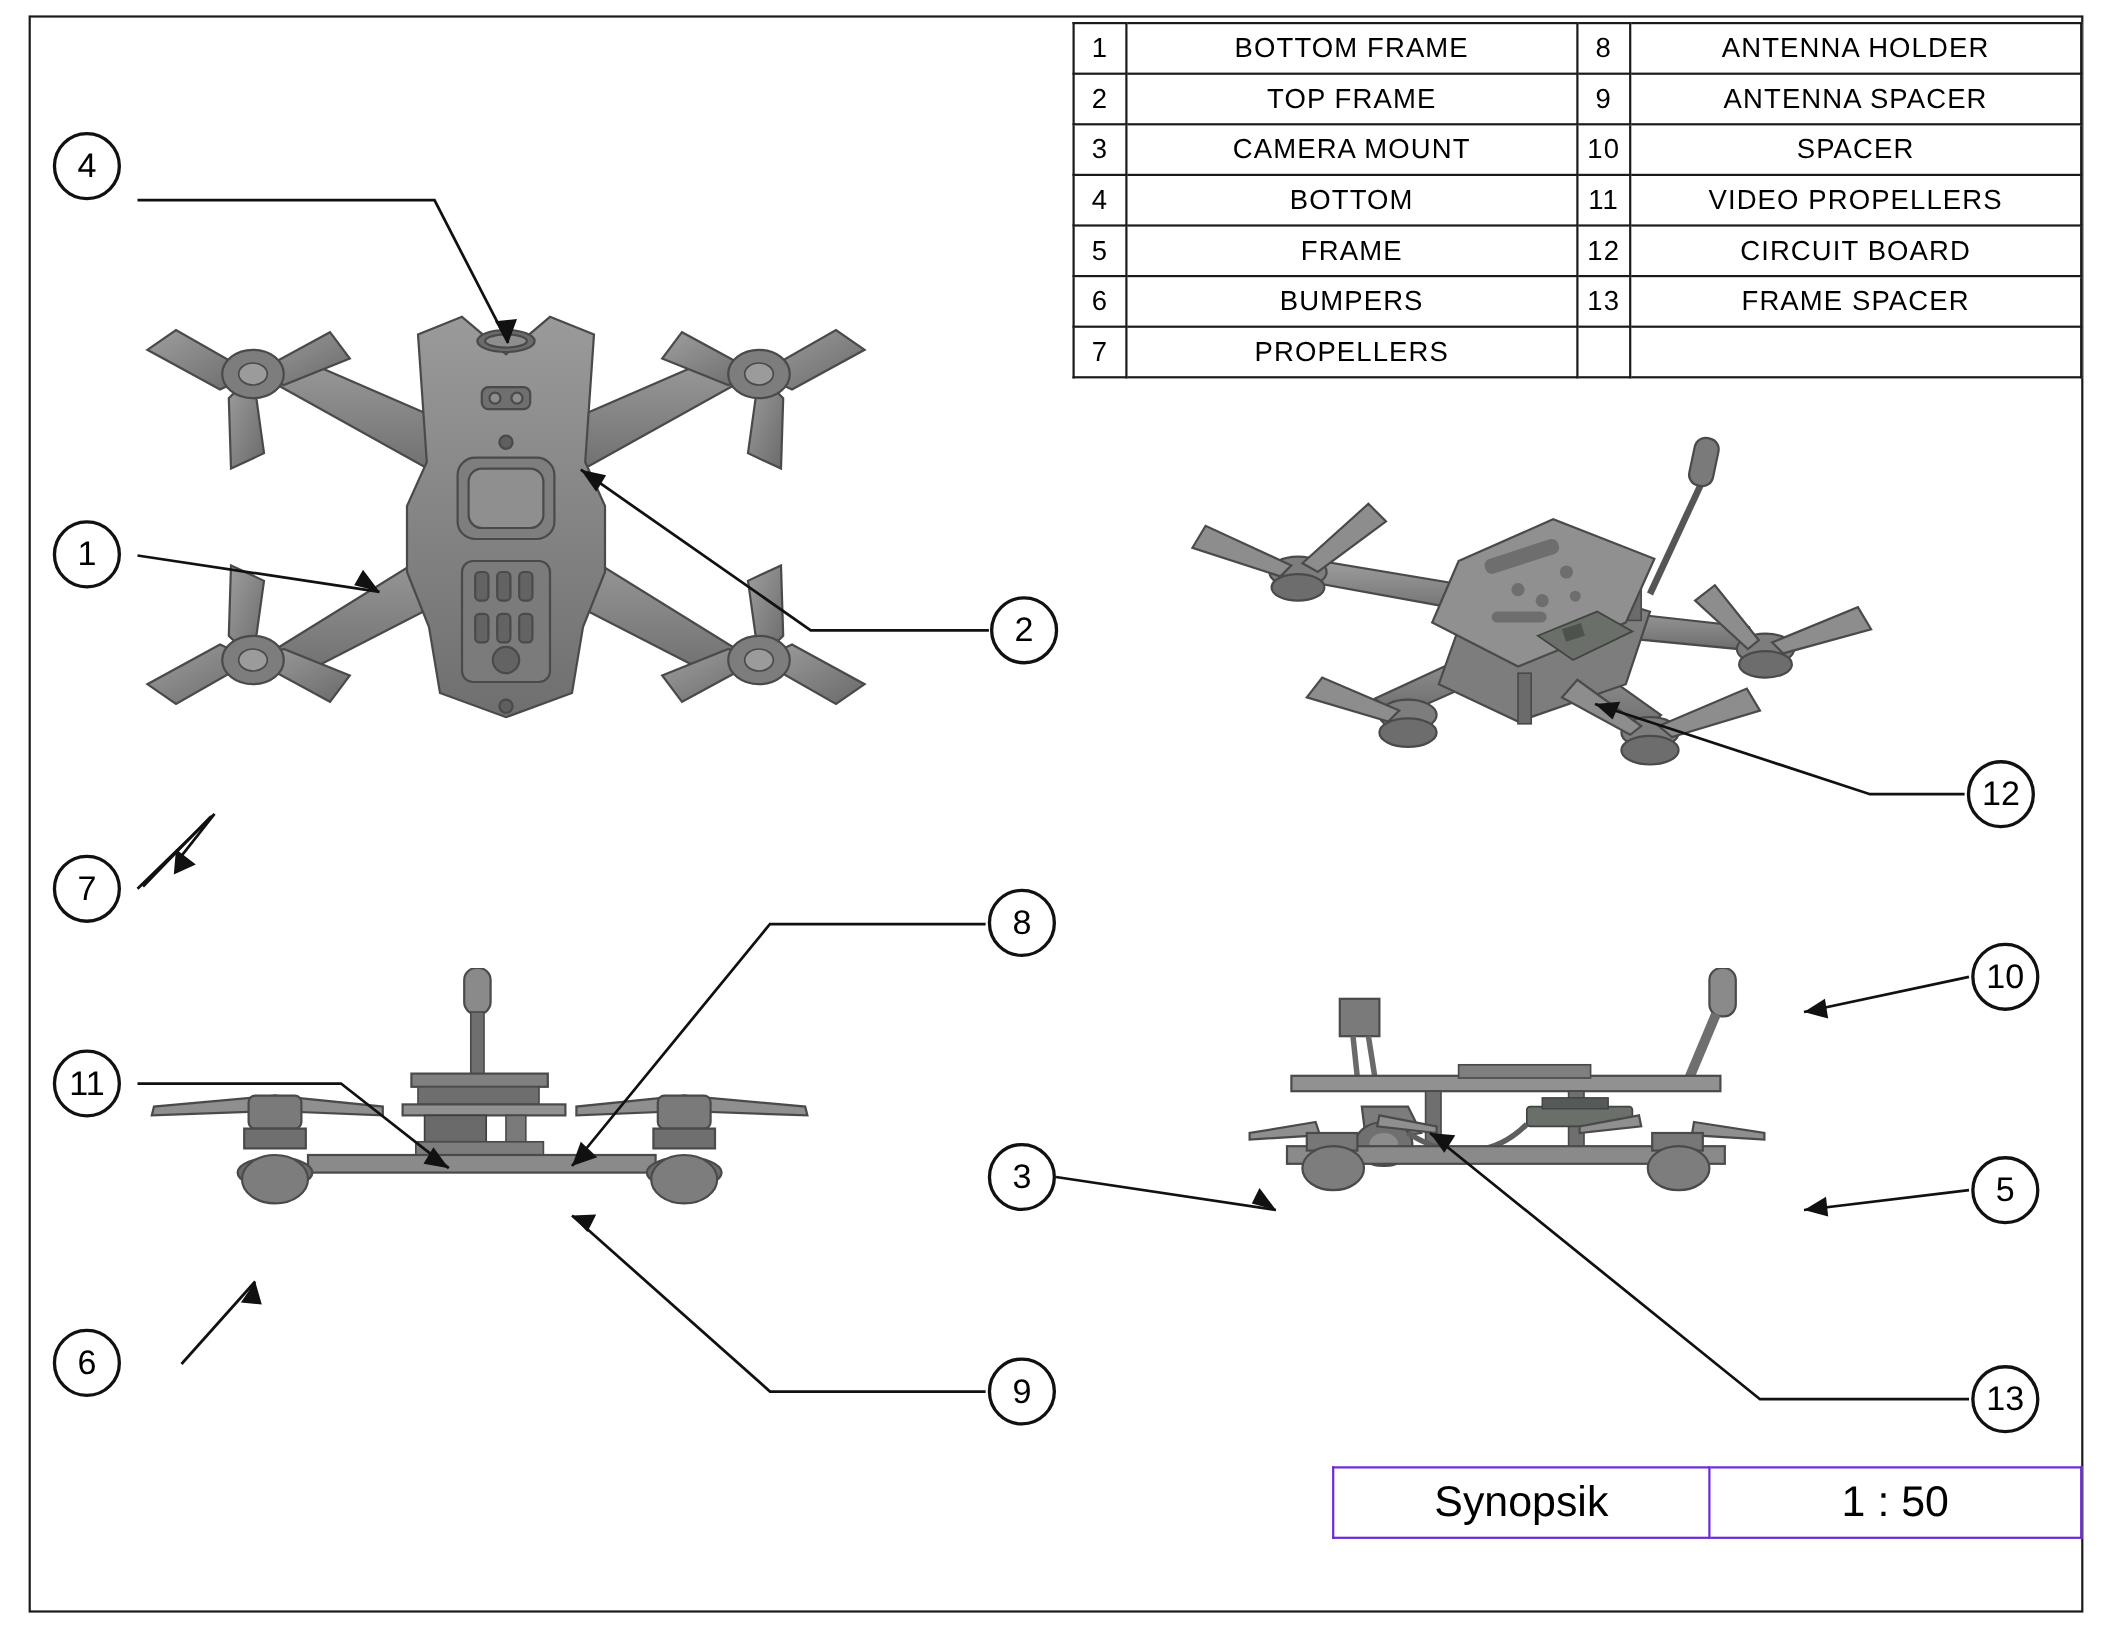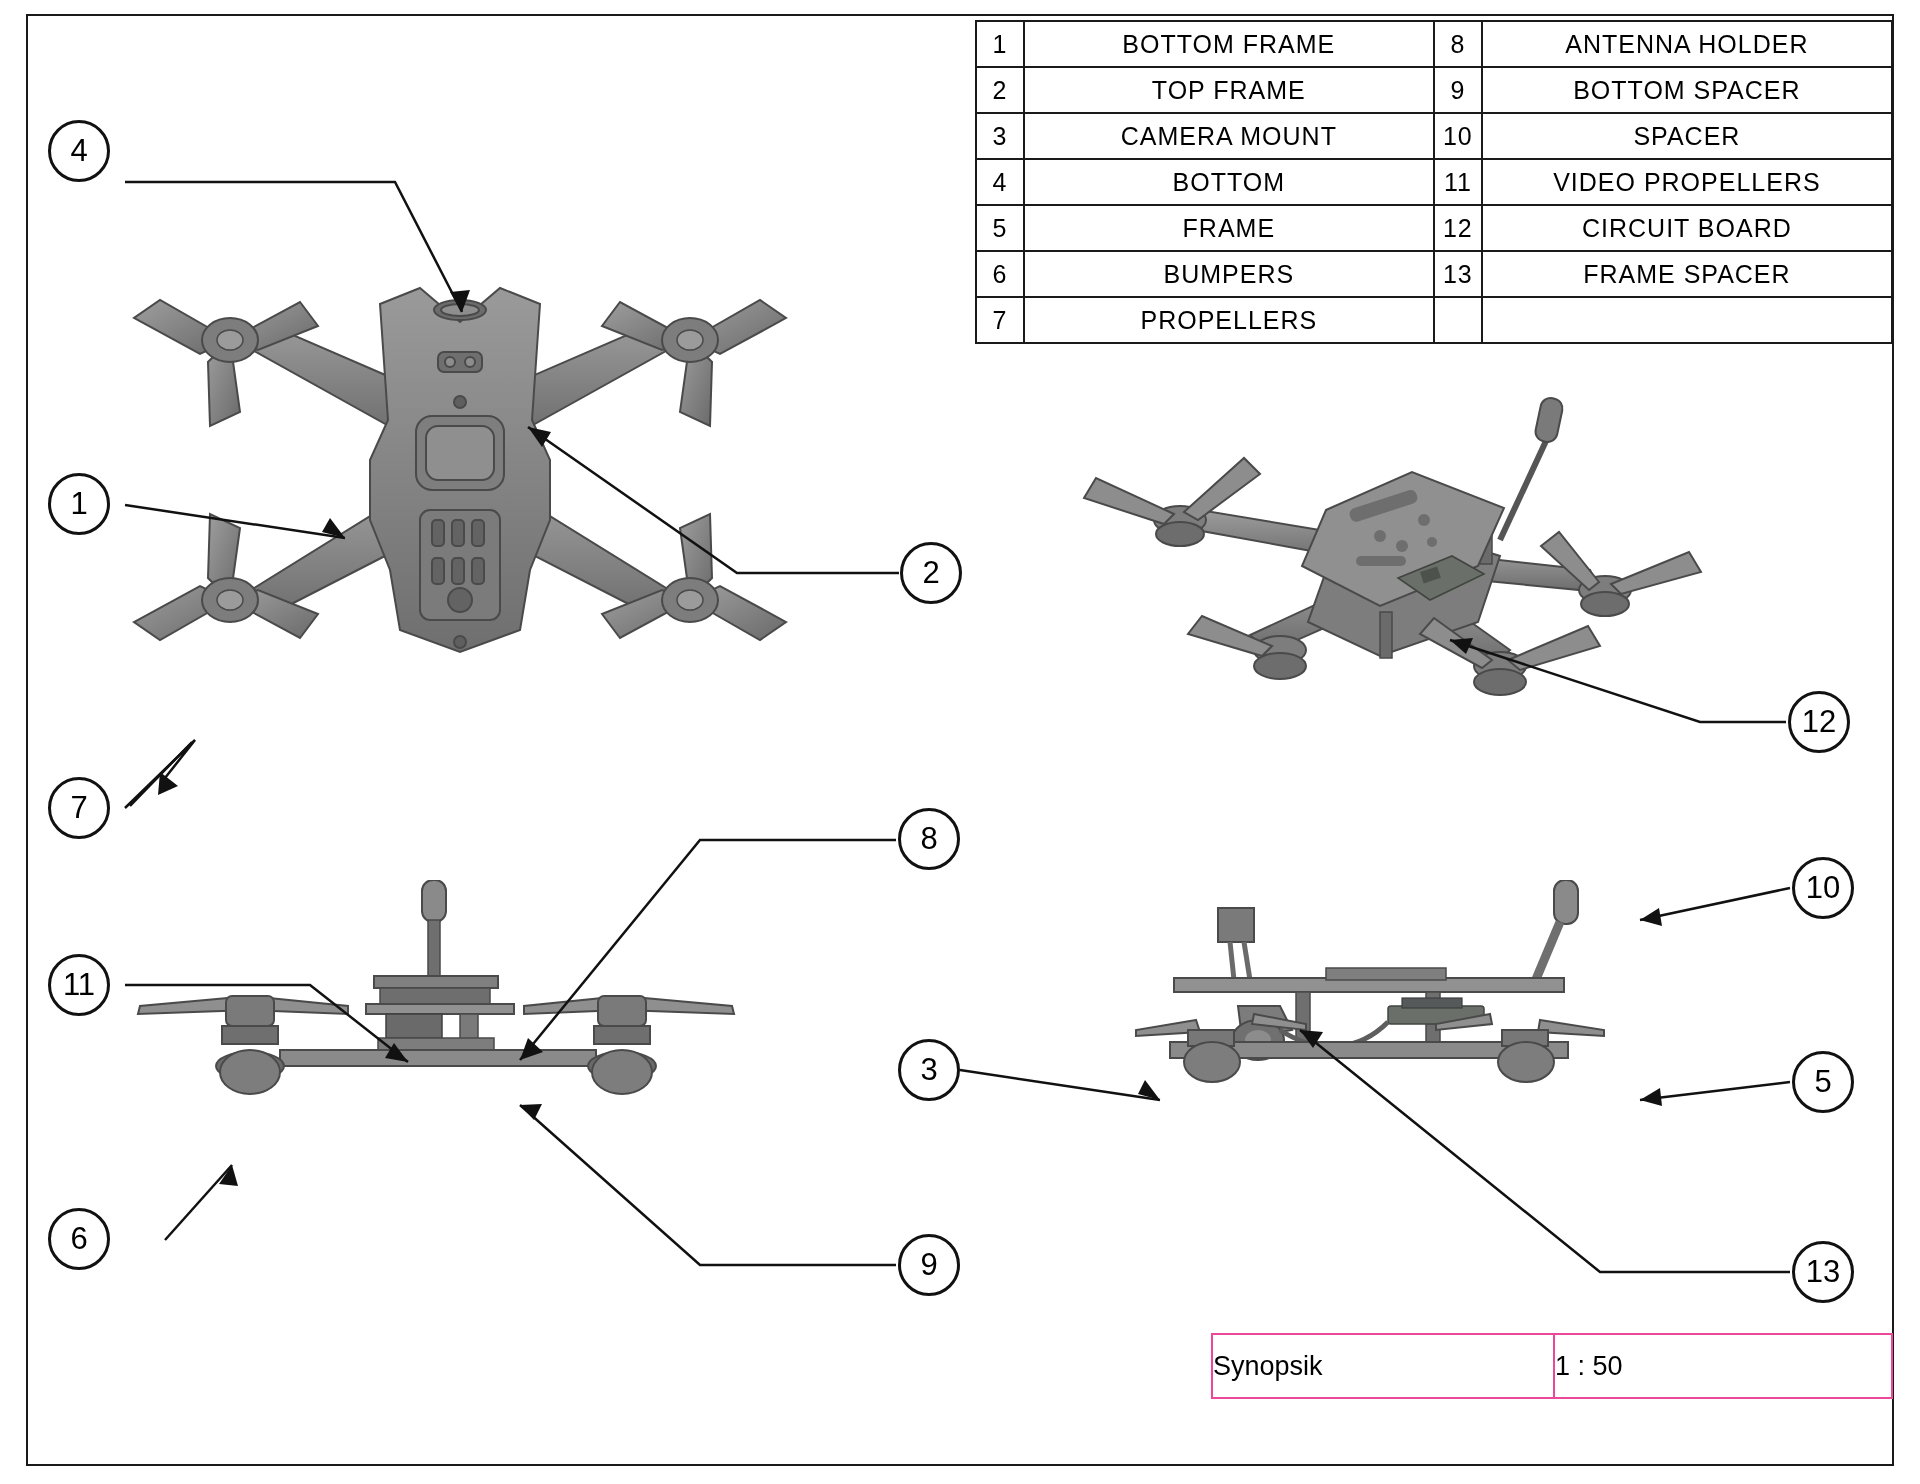--- a/index.html
+++ b/index.html
@@ -54,23 +54,24 @@
   
   #title-block {
     position: absolute;
     left: 1211px;
     top: 1333px;
     width: 682px;
     border-collapse: collapse;
     background: #fff;
   }
   #title-block td {
-    border: 2px solid #ec4899;
+    border: 2px solid #6d28d9;
     height: 62px;
-    font-size: 27px;
+    font-size: 39px;
+    text-align: center;
     padding: 0;
   }
   #title-block td.left { width: 340px; }
 
   
   .balloon {
     position: absolute;
     width: 62px;
     height: 62px;
     border: 3px solid #111;
@@ -111,21 +112,21 @@
       <tr>
         <td class="num">1</td>
         <td class="desc">BOTTOM FRAME</td>
         <td class="num">8</td>
         <td class="desc">ANTENNA HOLDER</td>
       </tr>
       <tr>
         <td class="num">2</td>
         <td class="desc">TOP FRAME</td>
         <td class="num">9</td>
-        <td class="desc">BOTTOM SPACER</td>
+        <td class="desc">ANTENNA SPACER</td>
       </tr>
       <tr>
         <td class="num">3</td>
         <td class="desc">CAMERA MOUNT</td>
         <td class="num">10</td>
         <td class="desc">SPACER</td>
       </tr>
       <tr>
         <td class="num">4</td>
         <td class="desc">BOTTOM</td>

